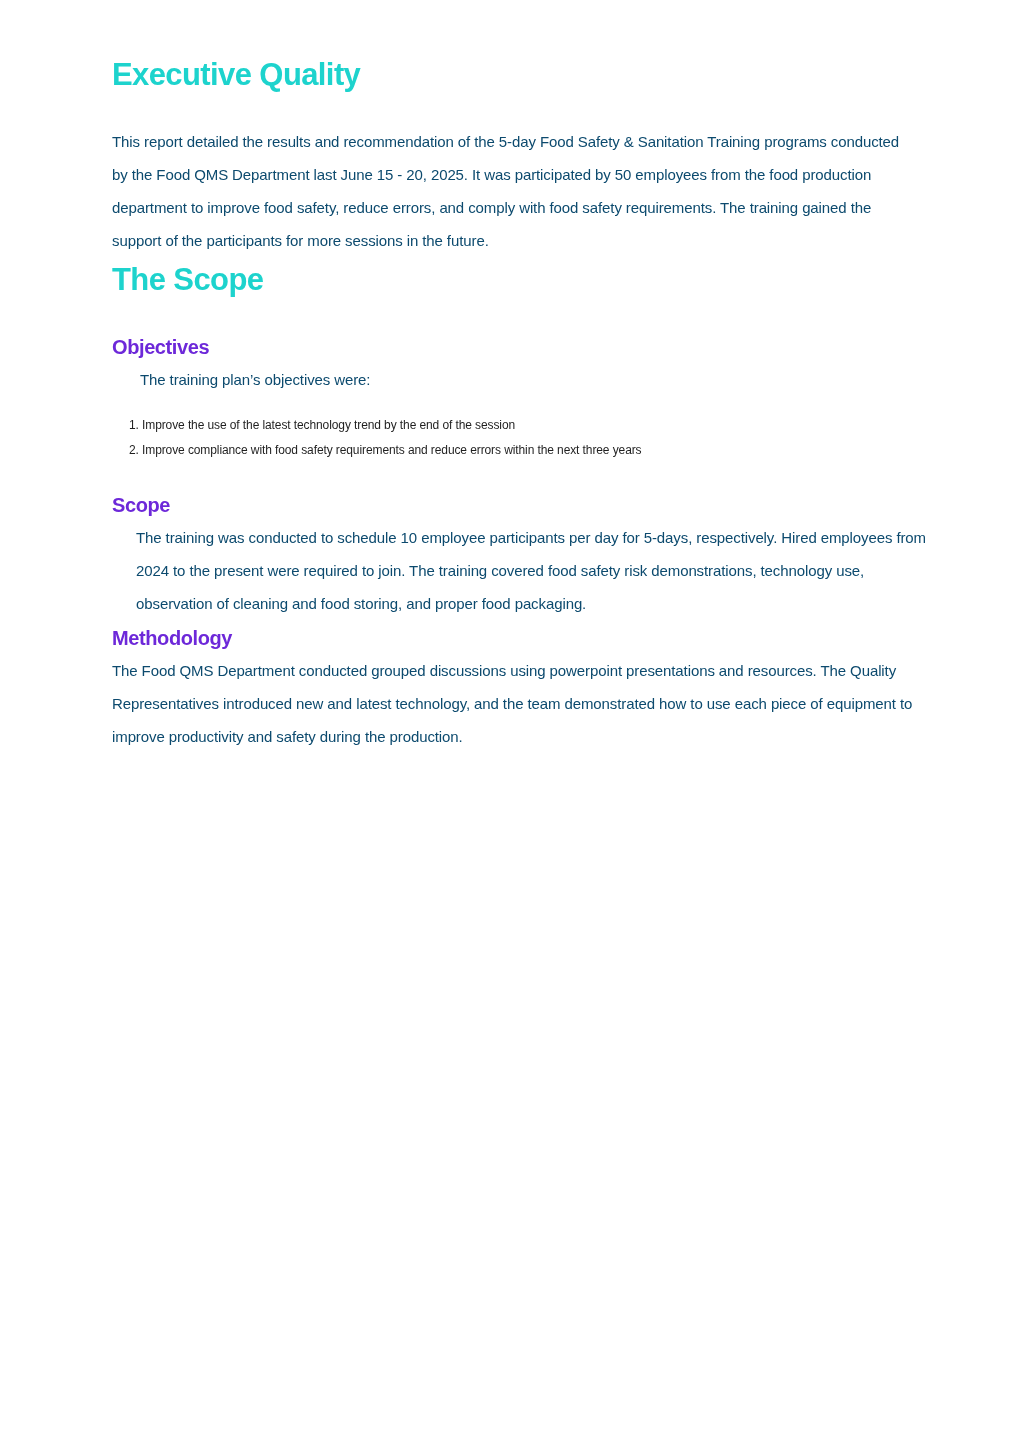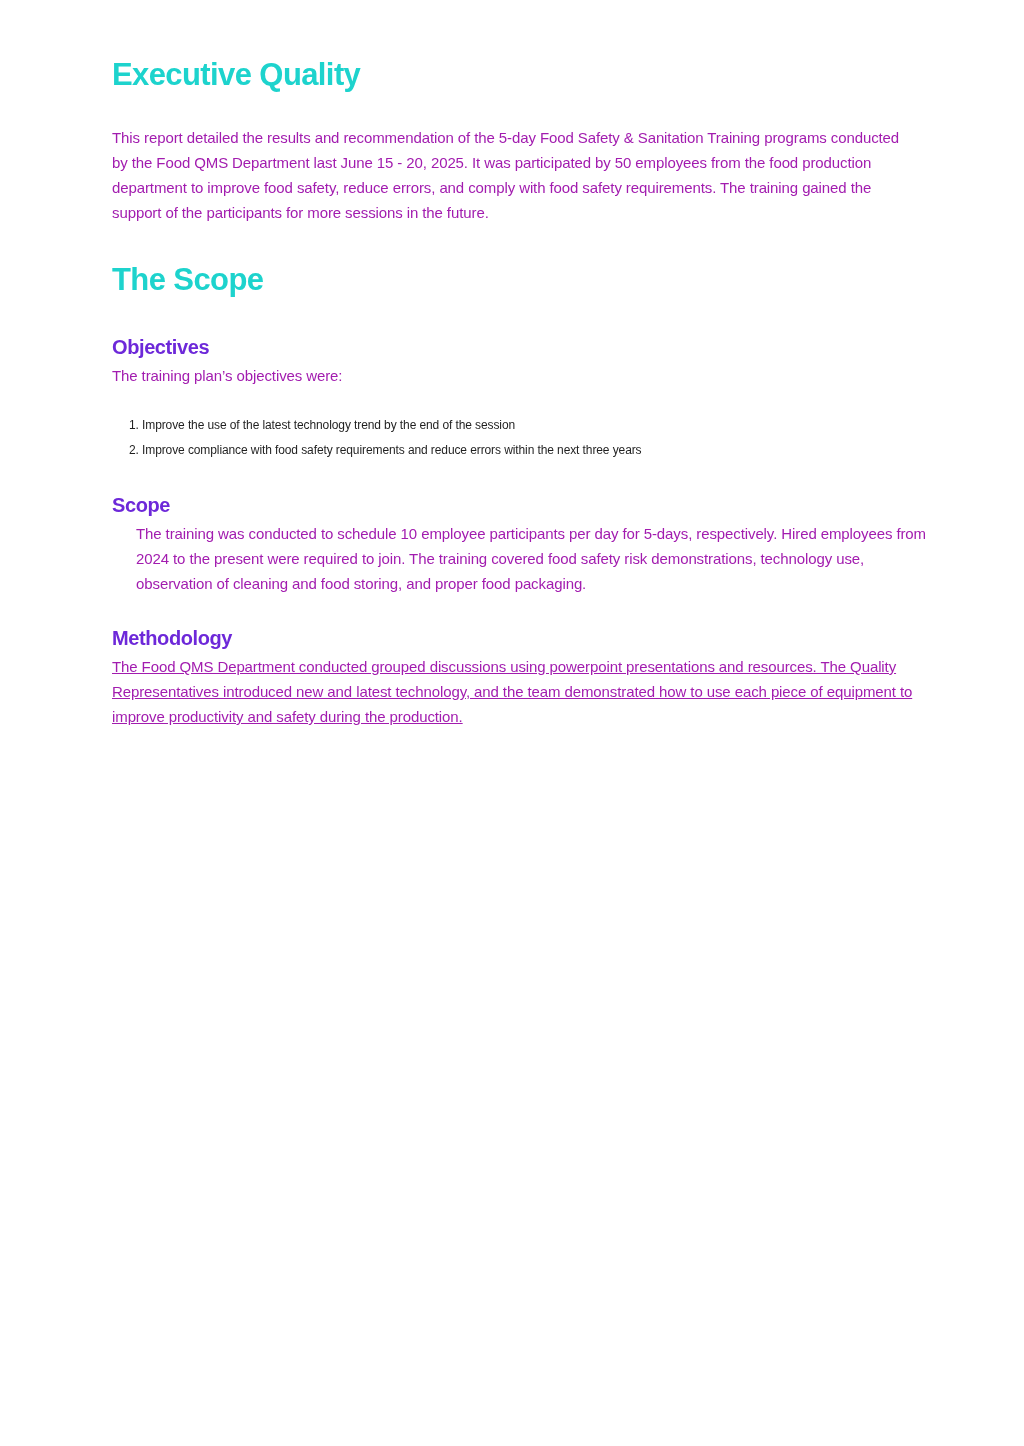--- a/index.html
+++ b/index.html
@@ -33,45 +33,45 @@
       color: #6d28d9;
       font-family: "Liberation Sans", sans-serif;
       font-weight: bold;
       font-size: 20px;
       letter-spacing: -0.4px;
       margin: 0;
       line-height: 26px;
     }
     .p {
       font-size: 15px;
-      line-height: 25px;
+      line-height: 33px;
       margin: 0;
-      color: #a21caf;
+      color: #0c4a6e;
       letter-spacing: -0.1px;
     }
     ol.list {
       margin: 0;
       padding-left: 30px;
       font-size: 12px;
       line-height: 25px;
       color: #1f1f1f;
       letter-spacing: -0.1px;
     }
     ol.list li { padding-left: 0; }
 
     #exec-title { position: absolute; top: 55px; }
     #exec-body { position: absolute; top: 125px; width: 802px; }
     #plan-title { position: absolute; top: 260px; }
     #obj-title { position: absolute; top: 334px; }
-    #obj-intro { position: absolute; top: 363px; }
+    #obj-intro { position: absolute; top: 363px; margin-left: 28px; }
     #obj-list { position: absolute; top: 413px; width: 802px; }
     #scope-title { position: absolute; top: 492px; }
     #scope-body { position: absolute; top: 521px; width: 802px; margin-left: 24px; }
     #meth-title { position: absolute; top: 625px; }
-    #meth-body { position: absolute; top: 654px; width: 802px; text-decoration: underline; }
+    #meth-body { position: absolute; top: 654px; width: 802px; }
   </style>
 </head>
 <body>
 
 <div class="page">
 
   <h1 id="exec-title" class="h1">Executive Quality</h1>
   <p id="exec-body" class="p">This report detailed the results and recommendation of the 5-day Food Safety &amp; Sanitation Training programs conducted by the Food QMS Department last June 15 - 20, 2025. It was participated by 50 employees from the food production department to improve food safety, reduce errors, and comply with food safety requirements. The training gained the support of the participants for more sessions in the future.</p>
 
   <h1 id="plan-title" class="h1">The Scope</h1>

